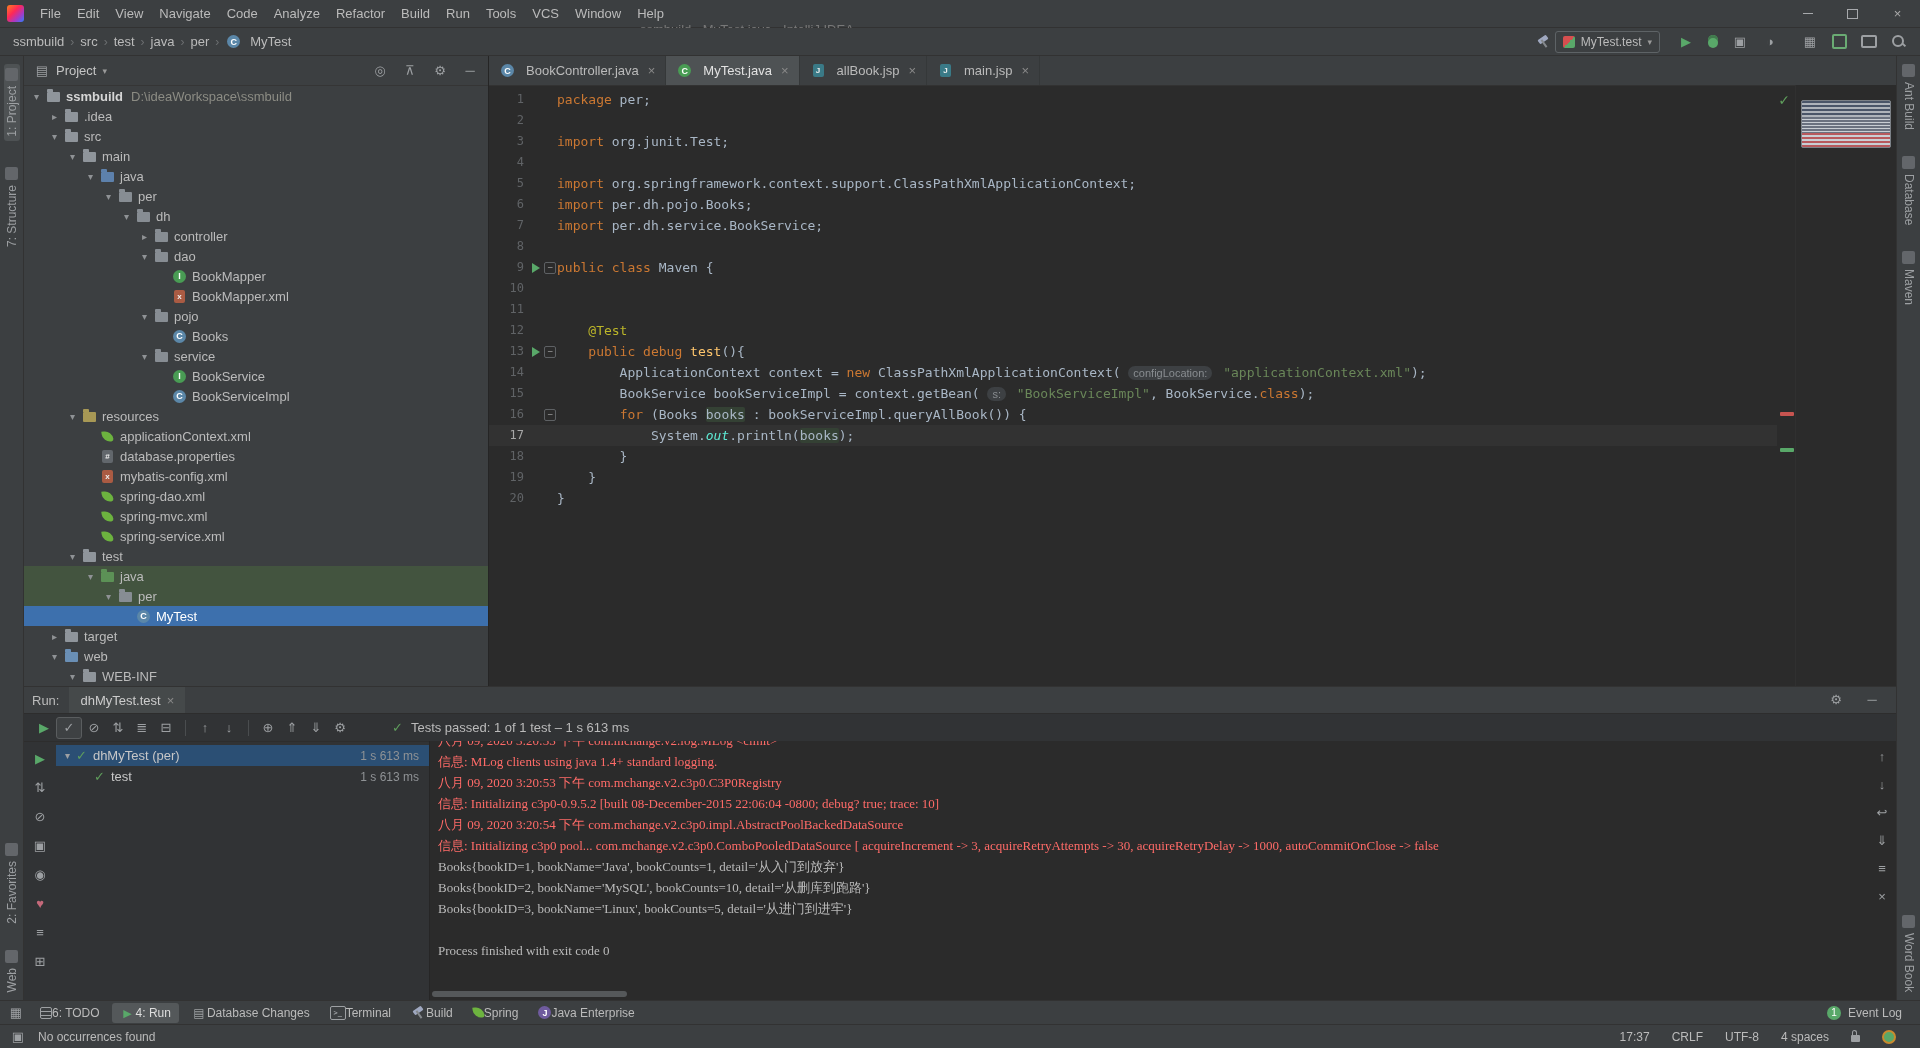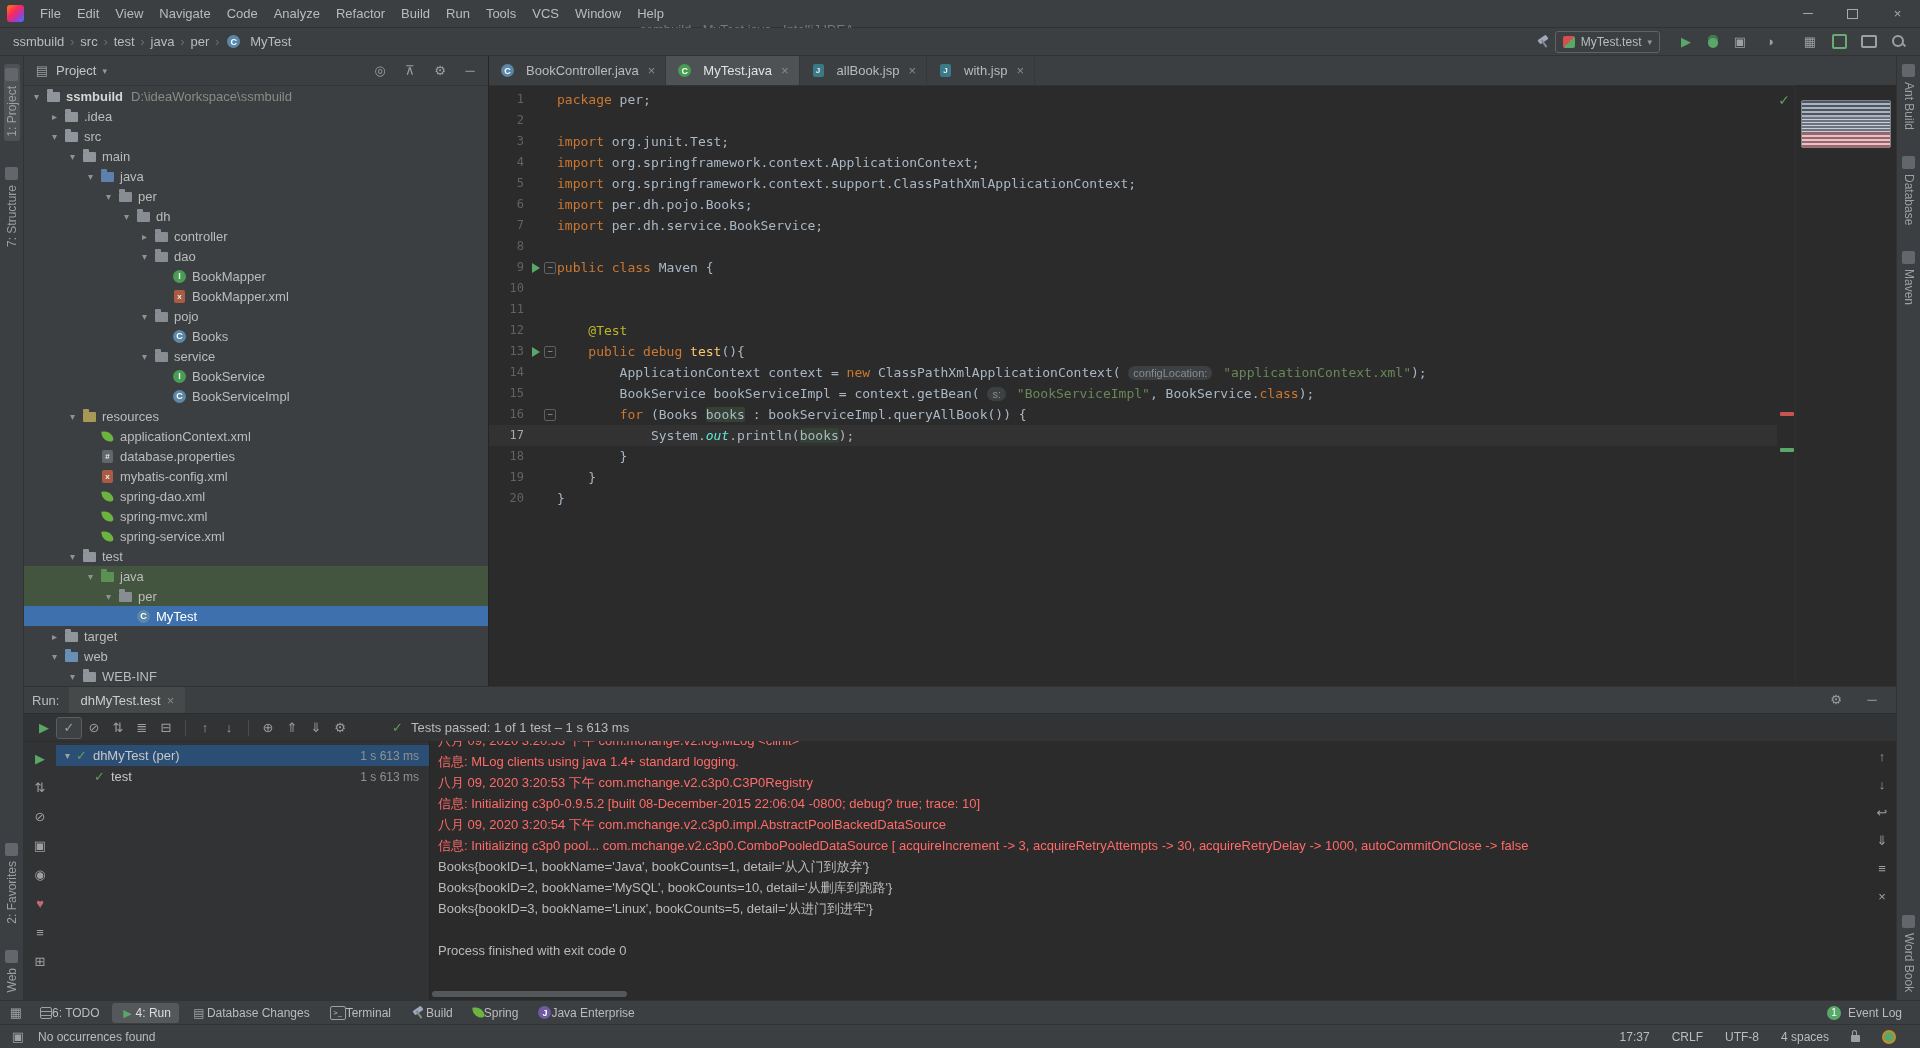--- a/index.html
+++ b/index.html
@@ -114,21 +114,21 @@
   .ckgreen{color:#5f9e5c;}
   #run-content{position:absolute;top:54px;left:0;right:0;bottom:0;}
   #run-lstrip{position:absolute;left:0;top:0;width:32px;bottom:0;display:flex;flex-direction:column;align-items:center;gap:13px;padding-top:10px;box-sizing:border-box;}
   #test-tree{position:absolute;left:32px;top:4px;width:373px;bottom:0;overflow:hidden;}
   .rrow{height:21px;display:flex;align-items:center;color:#c7c7c7;padding-right:10px;}
   .rrow.sel{background:#2b4f74;}
   .rrow .arrow{color:#9da0a3;font-size:10px;width:15px;text-align:center;}
   .rrow .ck{color:#5f9e5c;margin:0 6px 0 1px;}
   .rrow .time{margin-left:auto;color:#8f9295;font-size:12px;}
   #console-zone{position:absolute;left:405px;top:0;right:0;bottom:0;background:#2b2b2b;border-left:1px solid #262626;}
-  #console{position:absolute;left:8px;top:0;right:30px;bottom:12px;overflow:hidden;font-family:Liberation Sans, sans-serif;font-size:13px;line-height:21px;}
+  #console{position:absolute;left:8px;top:0;right:30px;bottom:12px;overflow:hidden;font-family:Liberation Serif, serif;font-size:13px;line-height:21px;}
   .cline{white-space:pre;min-height:21px;color:#bababa;}
   .cline.red{color:#ff6b68;}
   .cline.clip{margin-top:-11px;}
   #run-ricons{position:absolute;right:2px;top:8px;width:24px;display:flex;flex-direction:column;gap:12px;align-items:center;}
   .hscroll{position:absolute;left:2px;bottom:3px;width:195px;height:6px;background:#55585a;border-radius:3px;}
 
   
   #twbar{position:absolute;left:0;top:1000px;width:100%;height:24px;background:#3c3f41;border-top:1px solid #323232;display:flex;align-items:center;padding:0 6px;box-sizing:border-box;gap:6px;font-size:12px;}
   .tw-corner{width:20px;display:flex;justify-content:center;color:#9da0a3;}
   .tw-item{display:flex;align-items:center;gap:0;padding:2px 8px;border-radius:3px;color:#bbb;}
@@ -523,29 +523,29 @@
           <span class="ic">
             <span class="filei" style="background: rgb(58, 122, 135);">J</span>
           </span>
           <span>allBook.jsp</span>
           <span class="tab-close">×</span>
         </div>
         <div class="tab">
           <span class="ic">
             <span class="filei" style="background: rgb(58, 122, 135);">J</span>
           </span>
-          <span>with.jsp</span>
+          <span>main.jsp</span>
           <span class="tab-close">×</span>
         </div>
       </div>
     <div id="codearea">
         <div class="code-line"><span class="gutter"><span class="lnum">1</span><span class="gslot"></span><span class="fslot"></span></span><span class="ctext"><span class="tok-kw">package</span><span class="tok-pl"> per;</span></span></div>
         <div class="code-line"><span class="gutter"><span class="lnum">2</span><span class="gslot"></span><span class="fslot"></span></span><span class="ctext"></span></div>
         <div class="code-line"><span class="gutter"><span class="lnum">3</span><span class="gslot"></span><span class="fslot"></span></span><span class="ctext"><span class="tok-kw">import</span><span class="tok-pl"> org.junit.Test;</span></span></div>
-        <div class="code-line"><span class="gutter"><span class="lnum">4</span><span class="gslot"></span><span class="fslot"></span></span><span class="ctext"><span class="tok-kw">import</span><span class="tok-pl"> org.springframework.context.ApplicationContext;</span></span></div>
+        <div class="code-line"><span class="gutter"><span class="lnum">4</span><span class="gslot"></span><span class="fslot"></span></span></div>
         <div class="code-line"><span class="gutter"><span class="lnum">5</span><span class="gslot"></span><span class="fslot"></span></span><span class="ctext"><span class="tok-kw">import</span><span class="tok-pl"> org.springframework.context.support.ClassPathXmlApplicationContext;</span></span></div>
         <div class="code-line"><span class="gutter"><span class="lnum">6</span><span class="gslot"></span><span class="fslot"></span></span><span class="ctext"><span class="tok-kw">import</span><span class="tok-pl"> per.dh.pojo.Books;</span></span></div>
         <div class="code-line"><span class="gutter"><span class="lnum">7</span><span class="gslot"></span><span class="fslot"></span></span><span class="ctext"><span class="tok-kw">import</span><span class="tok-pl"> per.dh.service.BookService;</span></span></div>
         <div class="code-line"><span class="gutter"><span class="lnum">8</span><span class="gslot"></span><span class="fslot"></span></span><span class="ctext"></span></div>
         <div class="code-line"><span class="gutter"><span class="lnum">9</span><span class="gslot"><span class="runarrow"></span></span><span class="fslot"><span class="fold">−</span></span></span><span class="ctext"><span class="tok-kw">public class</span><span class="tok-pl"> Maven {</span></span></div>
         <div class="code-line"><span class="gutter"><span class="lnum">10</span><span class="gslot"></span><span class="fslot"></span></span><span class="ctext"></span></div>
         <div class="code-line"><span class="gutter"><span class="lnum">11</span><span class="gslot"></span><span class="fslot"></span></span><span class="ctext"></span></div>
         <div class="code-line"><span class="gutter"><span class="lnum">12</span><span class="gslot"></span><span class="fslot"></span></span><span class="ctext"><span class="tok-ann">    @Test</span></span></div>
         <div class="code-line"><span class="gutter"><span class="lnum">13</span><span class="gslot"><span class="runarrow"></span></span><span class="fslot"><span class="fold">−</span></span></span><span class="ctext"><span class="tok-kw">    public debug</span><span class="tok-mth"> test</span><span class="tok-pl">(){</span></span></div>
         <div class="code-line"><span class="gutter"><span class="lnum">14</span><span class="gslot"></span><span class="fslot"></span></span><span class="ctext"><span class="tok-pl">        ApplicationContext context = </span><span class="tok-kw">new</span><span class="tok-pl"> ClassPathXmlApplicationContext( </span><span class="tok-hint">configLocation:</span><span class="tok-str"> "applicationContext.xml"</span><span class="tok-pl">);</span></span></div>

